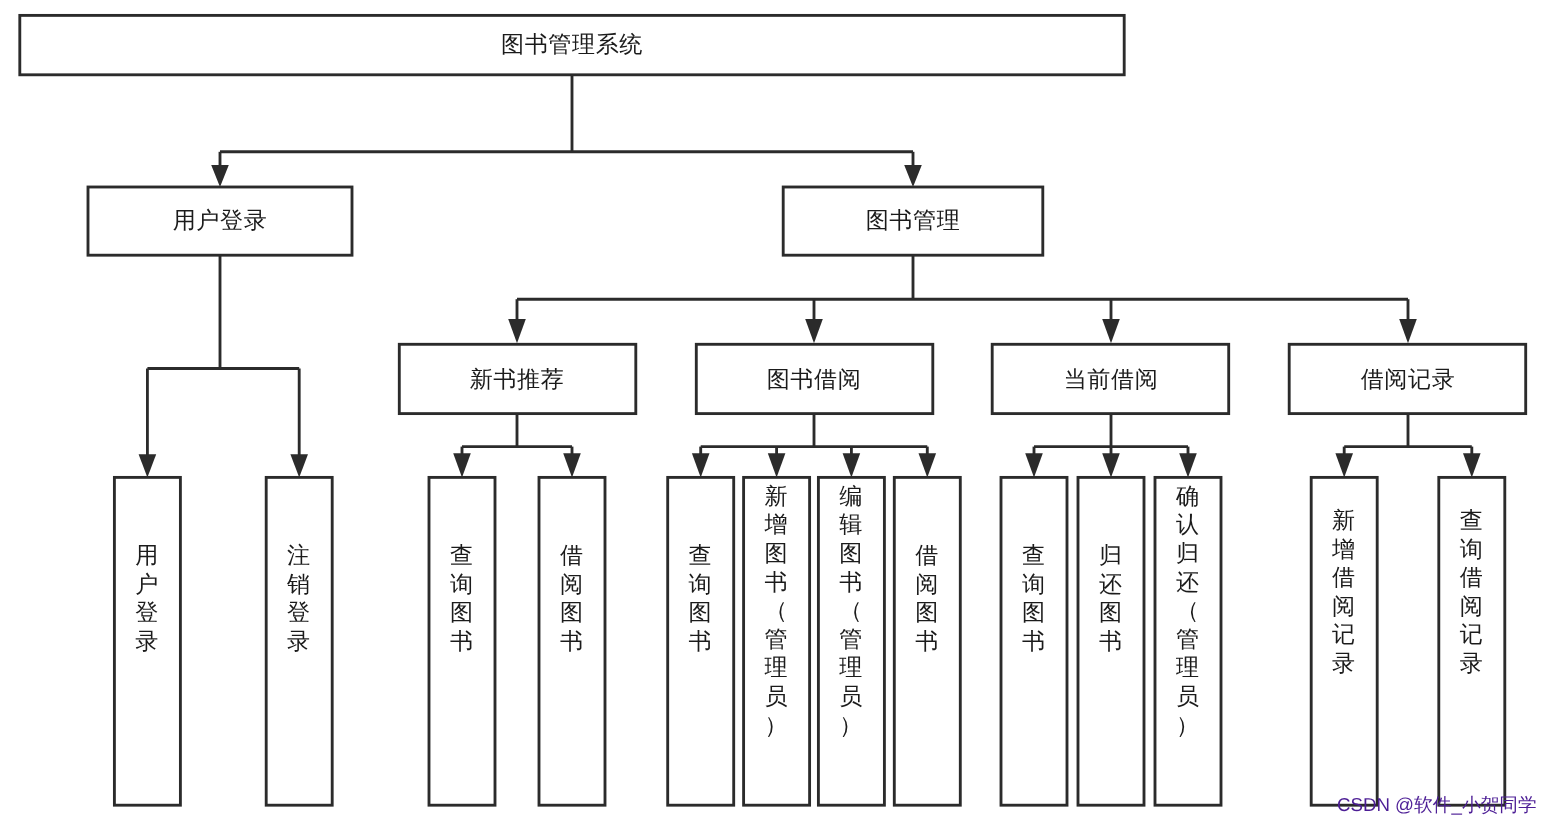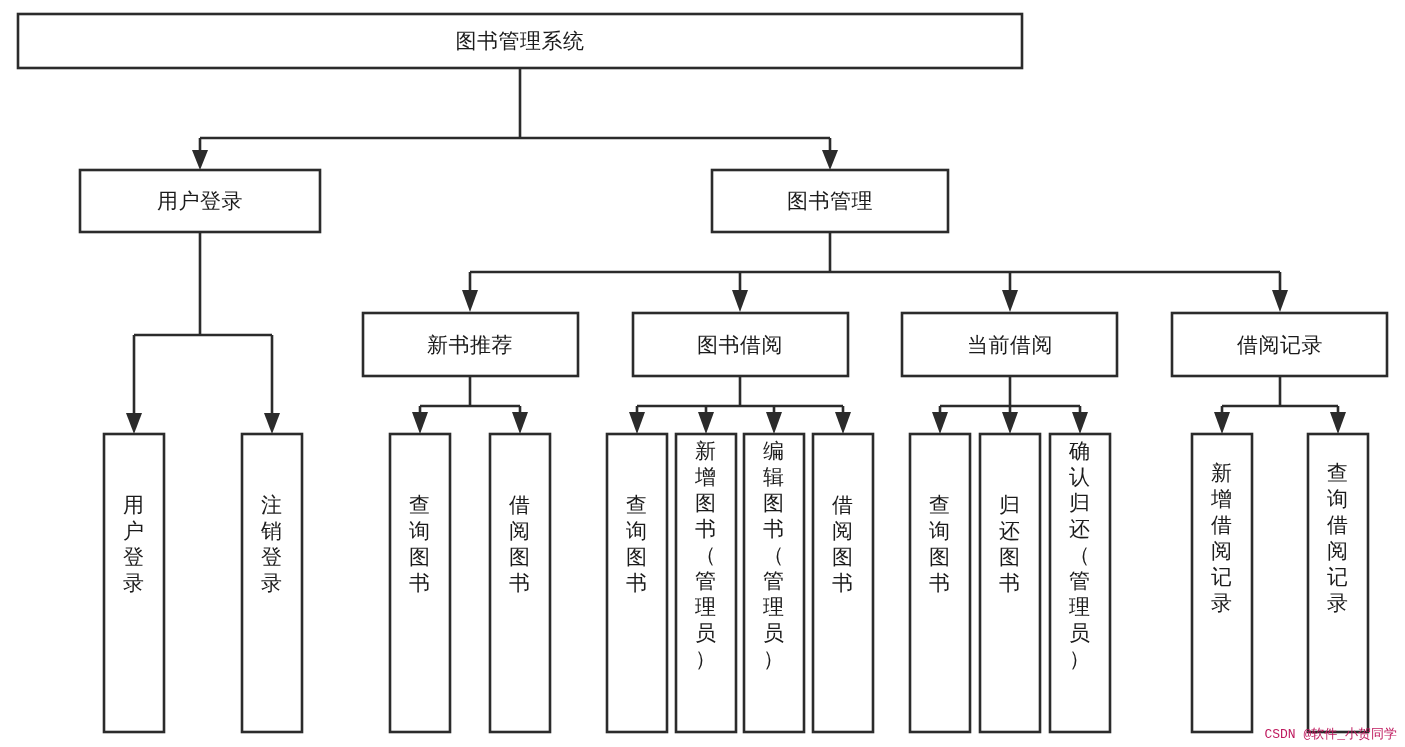--- a/index.html
+++ b/index.html
@@ -52,23 +52,23 @@
     fill: none;
   }
   .arrow-head {
     fill: #2b2b2b;
     stroke: none;
   }
   .watermark {
     position: absolute;
     right: 8px;
     bottom: 4px;
-    font-family: Liberation Mono, monospace;
-    font-size: 13px;
-    color: #be185d;
+    font-family: Liberation Sans, sans-serif;
+    font-size: 17px;
+    color: #4c1d95;
     white-space: nowrap;
     pointer-events: none;
   }
 </style>
 </head>
 <body>
 
 <div id="diagram-root">
   <svg class="flow" viewBox="0 0 1405 747" xmlns="http://www.w3.org/2000/svg">
 

